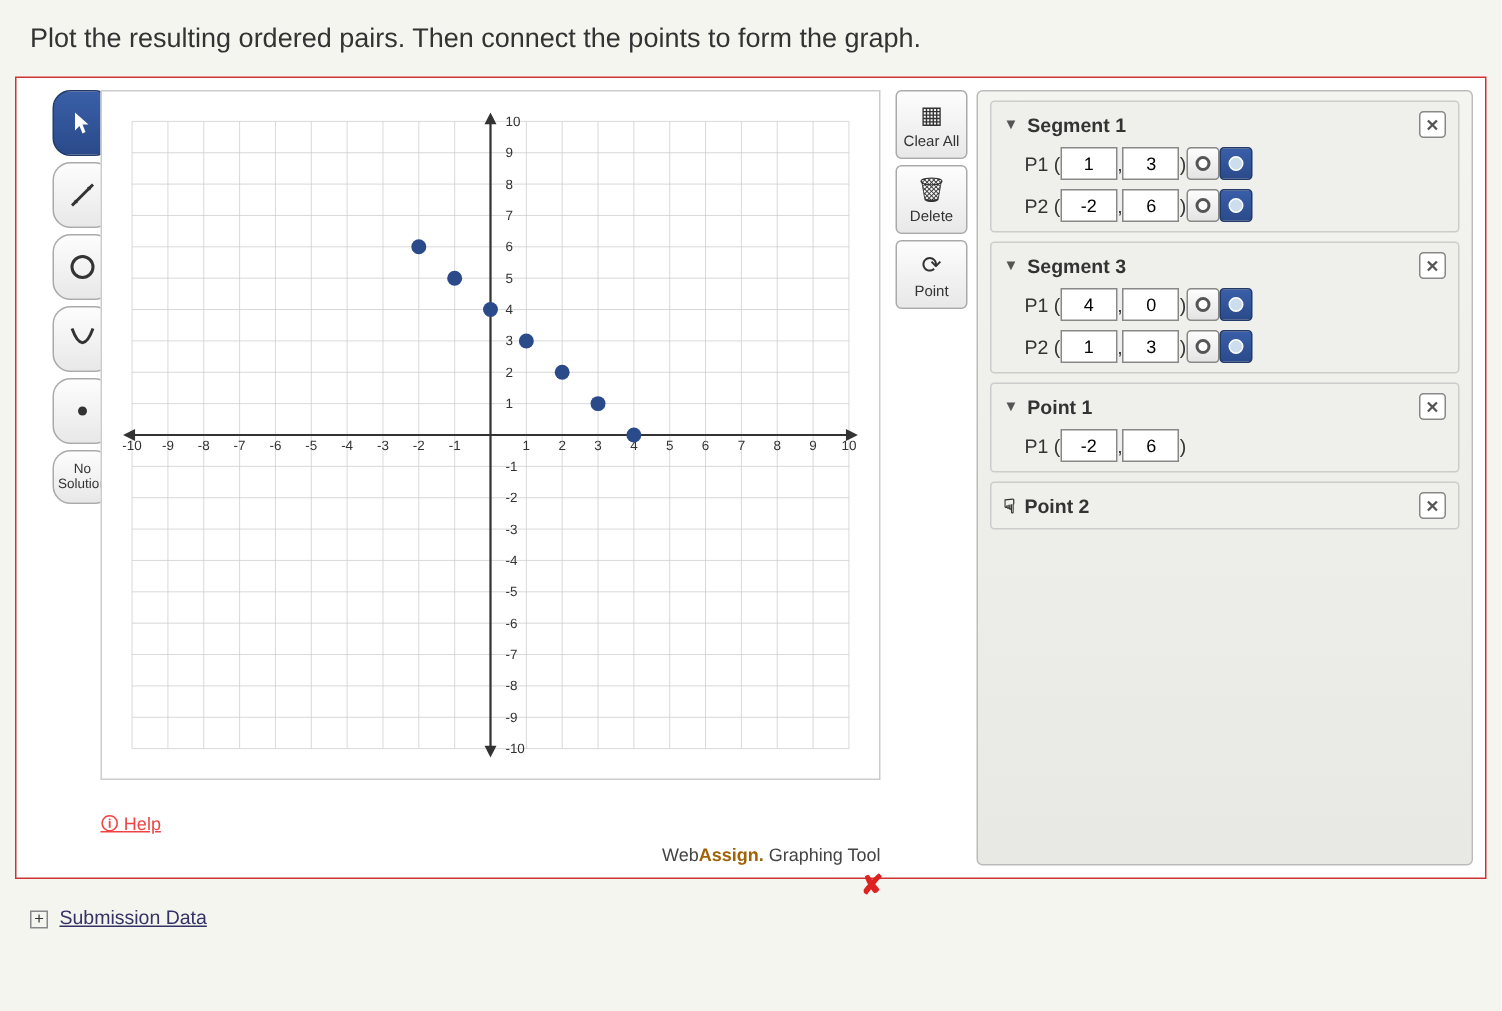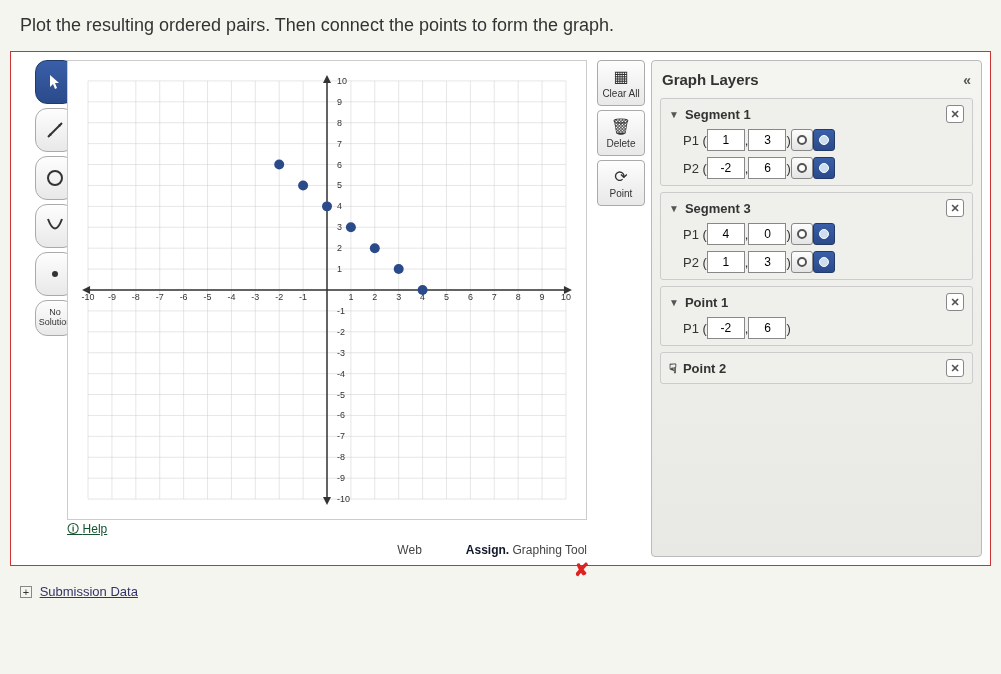--- a/index.html
+++ b/index.html
@@ -7,23 +7,23 @@
   .instruction { padding: 5px 10px 15px; font-size: 18px; }
   .main-container { border: 1px solid #c33; padding: 8px; display: flex; gap: 4px; background: #fff; }
   .left-panel { display: flex; gap: 6px; }
   .toolbox { display: flex; flex-direction: column; gap: 4px; width: 42px; }
   .tool-btn { width: 40px; height: 44px; background: linear-gradient(#fdfdfd,#e8e8e8); border: 1px solid #aaa; border-radius: 12px; display: flex; align-items: center; justify-content: center; cursor: pointer; font-size: 18px; margin-left: 16px; }
   .tool-btn.active { background: linear-gradient(#3a5fa8,#2a4a8a); color: #fff; border-color: #223a6a; }
   .tool-btn.nosol { font-size: 9px; text-align: center; line-height: 1.1; height: 36px; }
   .graph-wrap { position: relative; width: 520px; }
   .graph-area { width: 520px; height: 460px; background: #fff; border: 1px solid #ccc; position: relative; }
   svg.grid { width: 100%; height: 100%; display: block; }
-  .help-link { color: #14532d; text-decoration: underline; font-size: 12px; margin-top: 0; display: inline-block; }
+  .help-link { color: #ef4444; text-decoration: underline; font-size: 12px; margin-top: 20px; display: inline-block; }
   .footer-label { text-align: right; font-size: 12px; color: #444; margin-top: 2px; }
-  .footer-label b { color: #0f172a; padding-left: 44px; }
+  .footer-label b { color: #a16207; }
   .action-col { display: flex; flex-direction: column; gap: 4px; margin-left: 4px; width: 50px; }
   .action-btn { width: 48px; height: 46px; background: linear-gradient(#fdfdfd,#e8e8e8); border: 1px solid #aaa; border-radius: 4px; display: flex; flex-direction: column; align-items: center; justify-content: center; cursor: pointer; font-size: 10px; gap: 2px; }
   .action-btn .ico { font-size: 16px; }
   .layers-panel { flex: 1; background: linear-gradient(#f4f4f0,#e8e8e4); border: 1px solid #bbb; border-radius: 4px; padding: 6px 8px; min-width: 280px; }
   .layers-head { display: flex; justify-content: space-between; align-items: center; padding: 4px 2px 10px; font-weight: bold; font-size: 15px; }
   .collapse-ico { font-size: 14px; color: #555; cursor: pointer; }
   .layer-block { background: #efefeb; border: 1px solid #ccc; border-radius: 3px; margin-bottom: 6px; padding: 6px 8px; }
   .layer-head { display: flex; align-items: center; gap: 6px; font-weight: bold; font-size: 13px; }
   .layer-head .caret { font-size: 10px; color: #555; }
   .layer-head .close-x { margin-left: auto; width: 18px; height: 18px; background: #fff; border: 1px solid #888; border-radius: 3px; display: flex; align-items: center; justify-content: center; font-size: 11px; color: #555; cursor: pointer; }
@@ -202,24 +202,20 @@
           <span>Delete</span>
         </div>
       <div class="action-btn">
           <span class="ico">⟳</span>
           <span>Point</span>
         </div>
     </div>
   </div>
 
   <div class="layers-panel">
-    <div class="layers-head">
-      <span>Graph Layers</span>
-      <span class="collapse-ico">«</span>
-    </div>
 
     <div class="layer-block">
       <div class="layer-head">
         <span class="caret">▼</span>
         <span>Segment 1</span>
         <span class="close-x">✕</span>
       </div>
       <div class="point-row">
         <span>P1 (</span>
         <input value="1" style=""> ,

